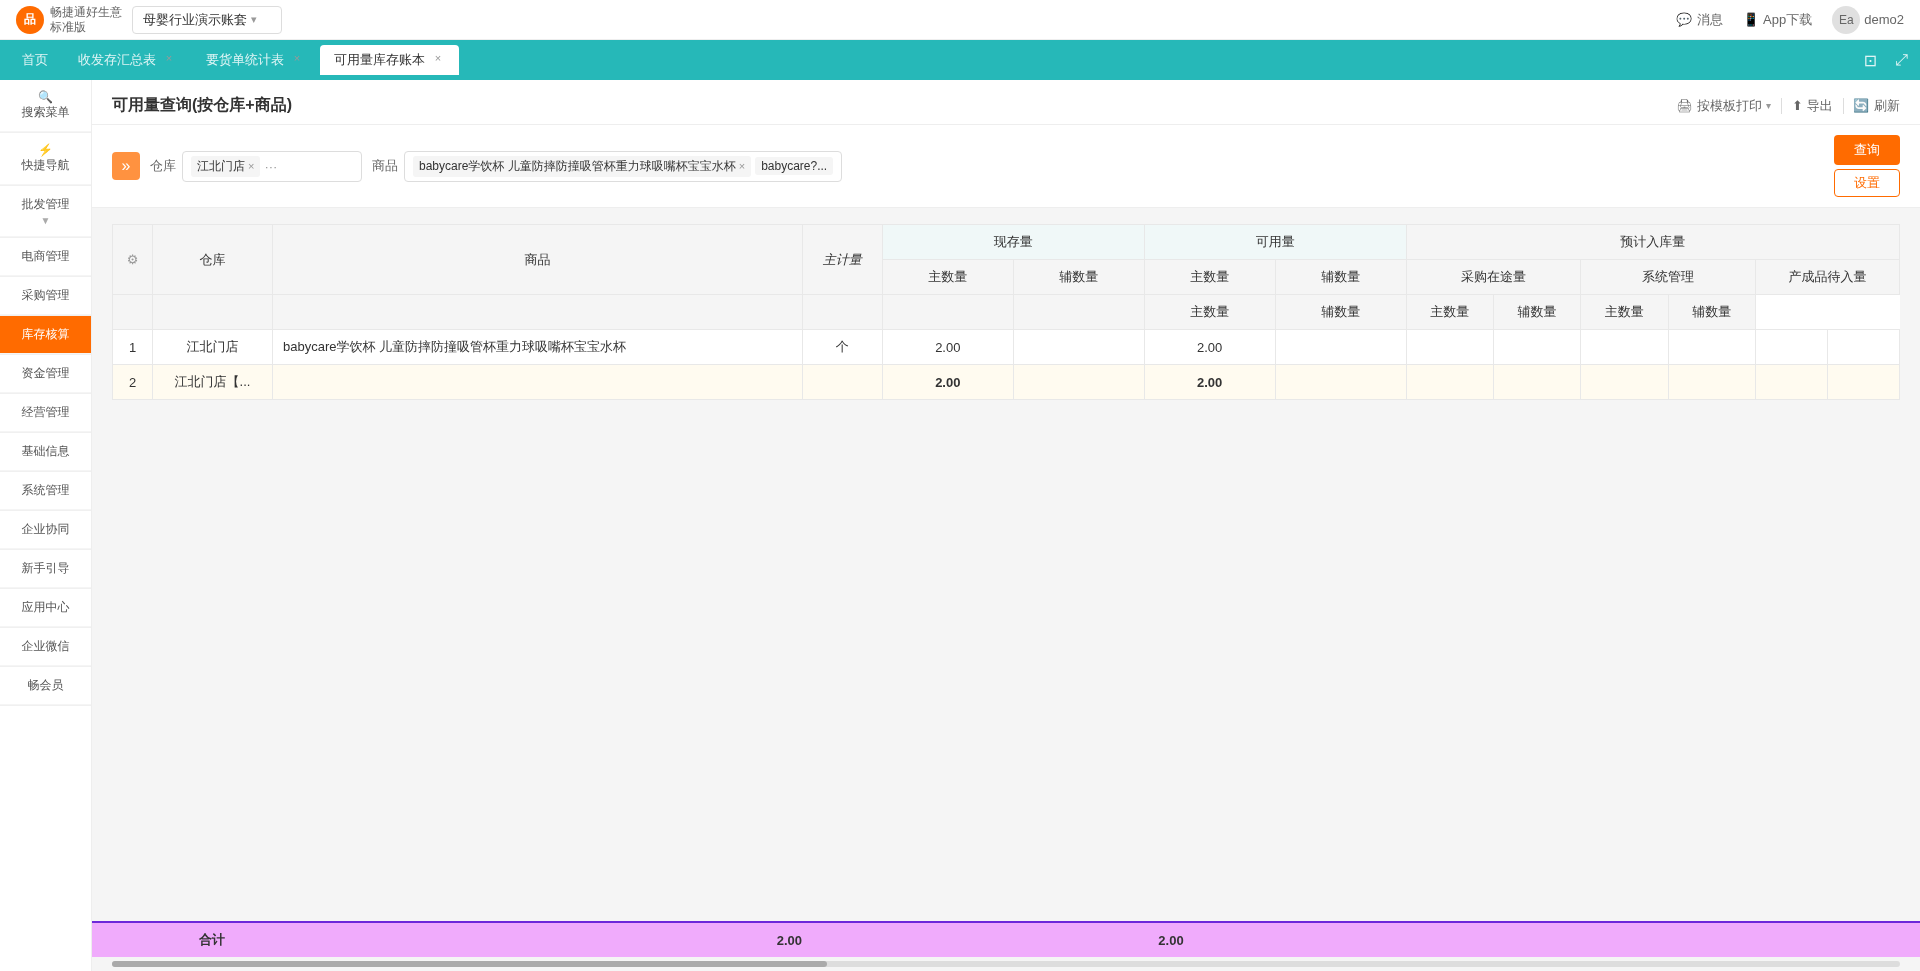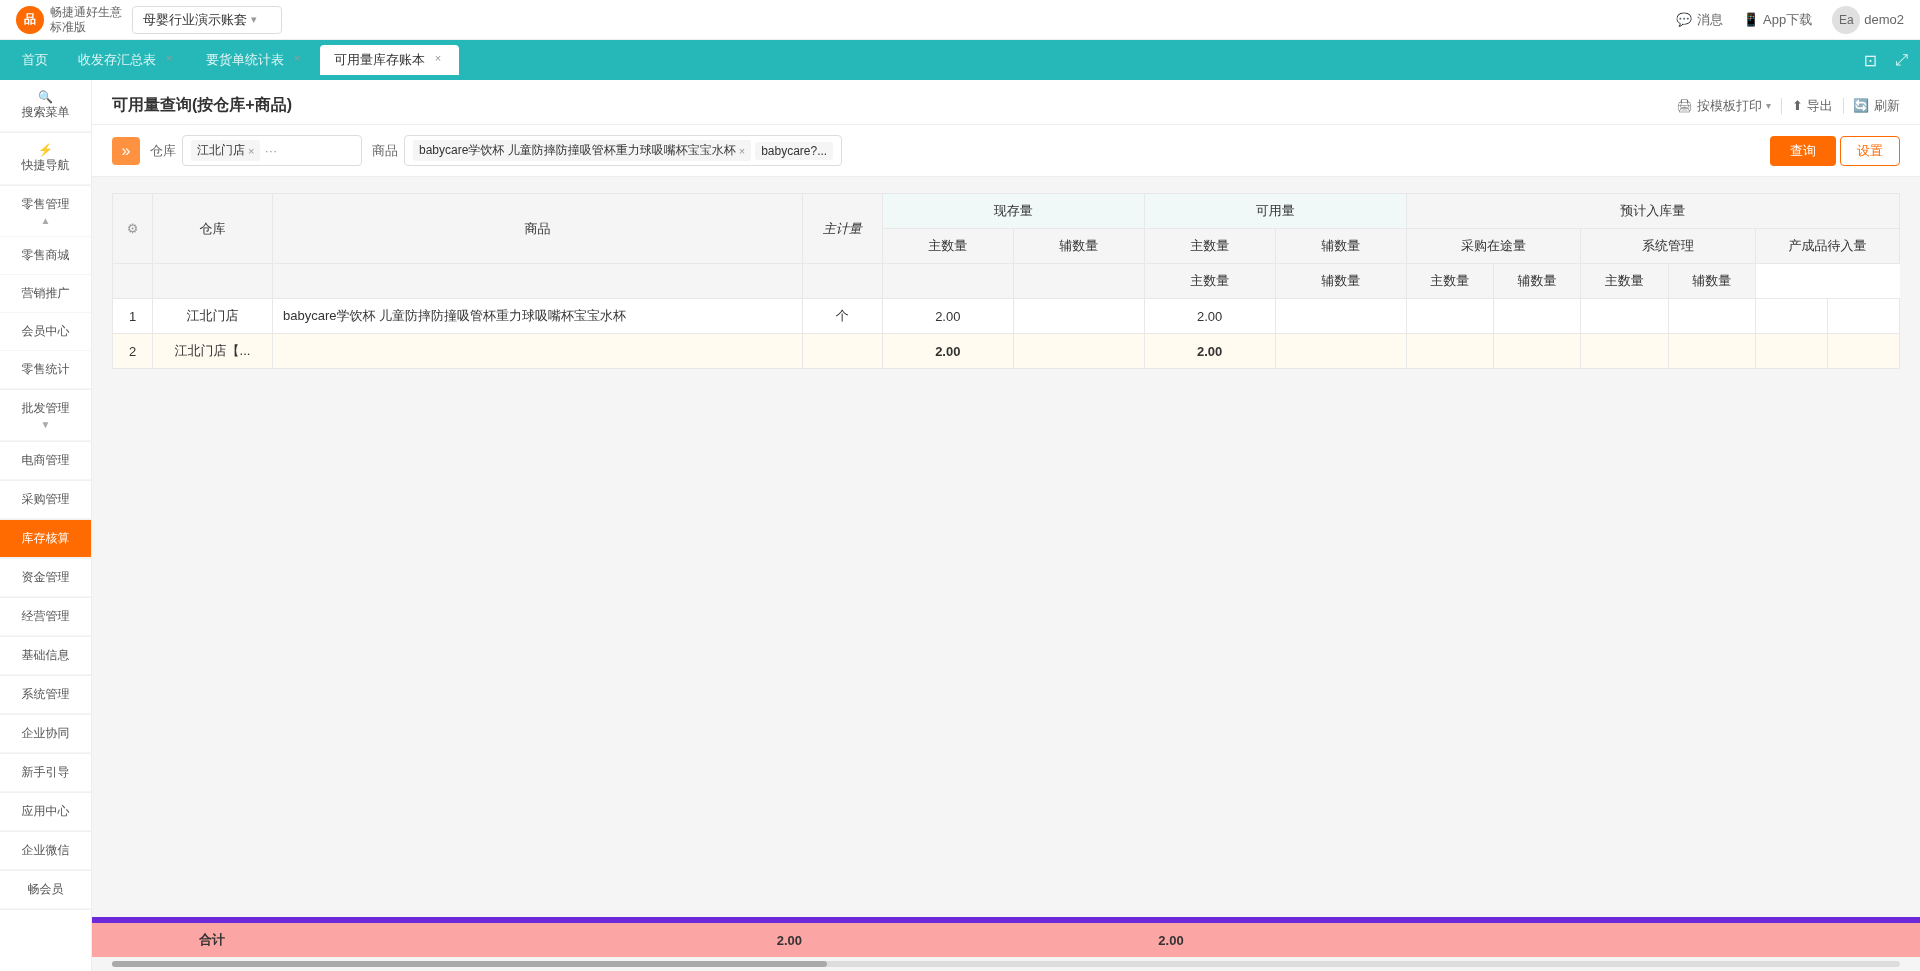--- a/index.html
+++ b/index.html
@@ -42,34 +42,34 @@
 
     
     .filter-bar { background: #fff; padding: 10px 20px; border-bottom: 1px solid #eee; display: flex; align-items: center; gap: 10px; flex-shrink: 0; }
     .filter-expand { width: 28px; height: 28px; background: #ff9240; border-radius: 4px; display: flex; align-items: center; justify-content: center; color: #fff; cursor: pointer; font-size: 16px; }
     .filter-field { display: flex; align-items: center; gap: 6px; }
     .filter-label { color: #666; font-size: 13px; white-space: nowrap; }
     .filter-input { display: flex; align-items: center; gap: 4px; border: 1px solid #ddd; border-radius: 4px; padding: 4px 8px; min-width: 180px; background: #fff; flex-wrap: wrap; }
     .filter-tag { display: flex; align-items: center; gap: 3px; background: #f5f5f5; border-radius: 3px; padding: 2px 6px; font-size: 12px; color: #333; }
     .filter-tag-close { color: #999; cursor: pointer; font-size: 11px; }
     .filter-dots { color: #999; cursor: pointer; }
-    .filter-actions { margin-left: auto; display: flex; gap: 4px; }
+    .filter-actions { margin-left: auto; display: flex; flex-direction: column; gap: 4px; }
     .btn-query { background: #ff6b00; color: #fff; border: none; border-radius: 4px; padding: 6px 20px; cursor: pointer; font-size: 13px; }
     .btn-settings { background: #fff; color: #ff6b00; border: 1px solid #ff6b00; border-radius: 4px; padding: 4px 16px; cursor: pointer; font-size: 13px; }
 
     
     .table-area { flex: 1; overflow: auto; padding: 16px 20px; }
     .data-table { width: 100%; border-collapse: collapse; background: #fff; font-size: 13px; }
     .data-table th { background: #f5f5f5; padding: 8px 10px; text-align: center; border: 1px solid #e8e8e8; color: #333; font-weight: normal; white-space: nowrap; }
     .data-table td { padding: 8px 10px; text-align: center; border: 1px solid #e8e8e8; color: #333; }
     .data-table .col-header-main { background: #f0f8f8; }
     .gear-icon { color: #999; cursor: pointer; }
 
     
-    .table-footer { background: #fca5a5; padding: 8px 20px; border-top: 6px solid #6d28d9; display: flex; align-items: center; flex-shrink: 0; }
+    .table-footer { background: #f0abfc; padding: 8px 20px; border-top: 2px solid #6d28d9; display: flex; align-items: center; flex-shrink: 0; }
     .footer-label { color: #333; font-weight: bold; min-width: 120px; text-align: center; }
     .footer-cell { flex: 1; text-align: center; color: #333; font-weight: bold; }
 
     
     .scroll-bar-area { background: #f5f5f5; padding: 4px 20px; height: 14px; }
     .scroll-track { background: #ddd; border-radius: 4px; height: 6px; width: 100%; }
     .scroll-thumb { background: #aaa; border-radius: 4px; height: 6px; width: 40%; }
 
     
     :root {
@@ -147,38 +147,20 @@
     <div class="sidebar-section">
       <div class="sidebar-item-row">
         <span>🔍</span>
         <span>搜索菜单</span>
       </div>
     </div>
     <div class="sidebar-section">
       <div class="sidebar-item-row">
         <span>⚡</span>
         <span>快捷导航</span>
-      </div>
-    </div>
-    <div class="sidebar-section">
-      <div class="sidebar-item-row">
-        <span>零售管理</span>
-        <span class="arrow">▲</span>
-      </div>
-      <div class="sidebar-item-row">
-        <span>零售商城</span>
-      </div>
-      <div class="sidebar-item-row">
-        <span>营销推广</span>
-      </div>
-      <div class="sidebar-item-row">
-        <span>会员中心</span>
-      </div>
-      <div class="sidebar-item-row">
-        <span>零售统计</span>
       </div>
     </div>
     <div class="sidebar-section">
       <div class="sidebar-item-row">
         <span>批发管理</span>
         <span class="arrow">▼</span>
       </div>
     </div>
     <div class="sidebar-section">
       <div class="sidebar-item-row">

